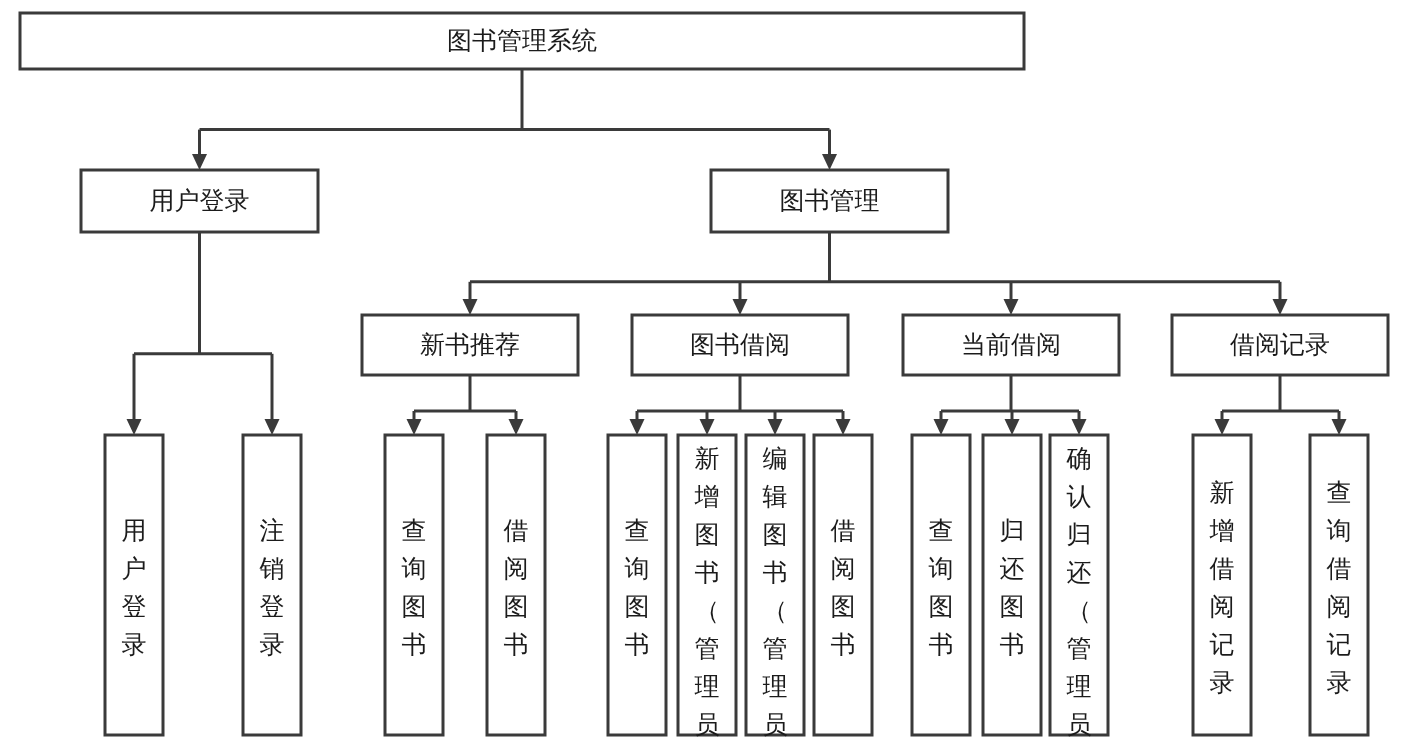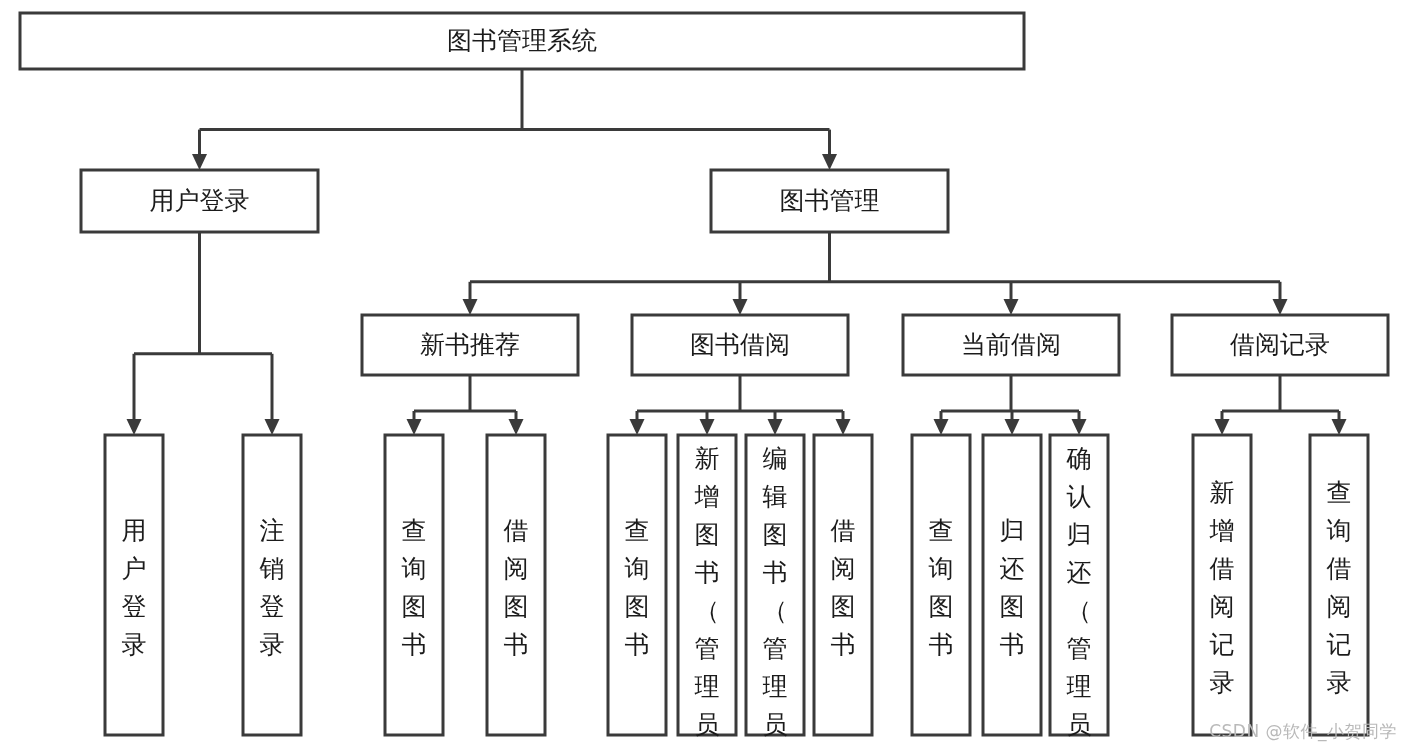--- a/index.html
+++ b/index.html
@@ -167,14 +167,13 @@
         <g>
           <rect x="1193" y="435" width="58" height="300" class="node-rect"></rect>
           <text x="1222" class="node-label-v"><tspan x="1222" y="500.64">新</tspan><tspan x="1222" y="538.64">增</tspan><tspan x="1222" y="576.64">借</tspan><tspan x="1222" y="614.64">阅</tspan><tspan x="1222" y="652.64">记</tspan><tspan x="1222" y="690.64">录</tspan></text>
         </g>
         <g>
           <rect x="1310" y="435" width="58" height="300" class="node-rect"></rect>
           <text x="1339" class="node-label-v"><tspan x="1339" y="500.64">查</tspan><tspan x="1339" y="538.64">询</tspan><tspan x="1339" y="576.64">借</tspan><tspan x="1339" y="614.64">阅</tspan><tspan x="1339" y="652.64">记</tspan><tspan x="1339" y="690.64">录</tspan></text>
         </g>
       </g>
   </svg>
-  <div class="watermark">CSDN @软件_小贺同学</div>
 </div>
 
 </body></html>

